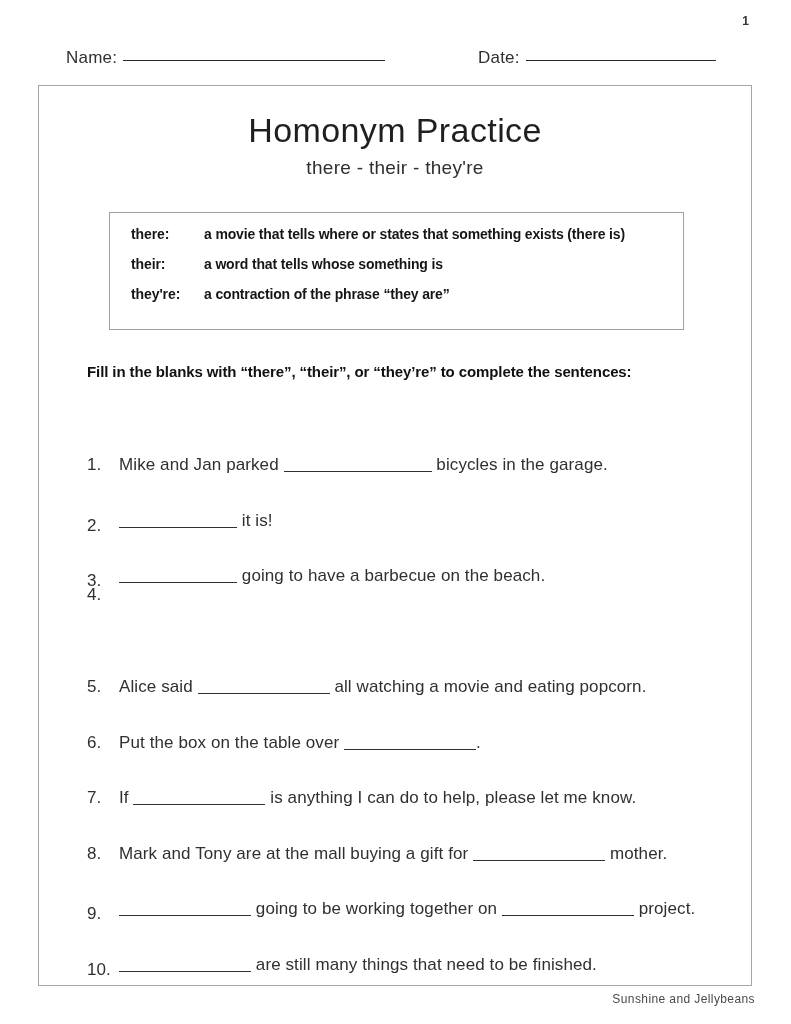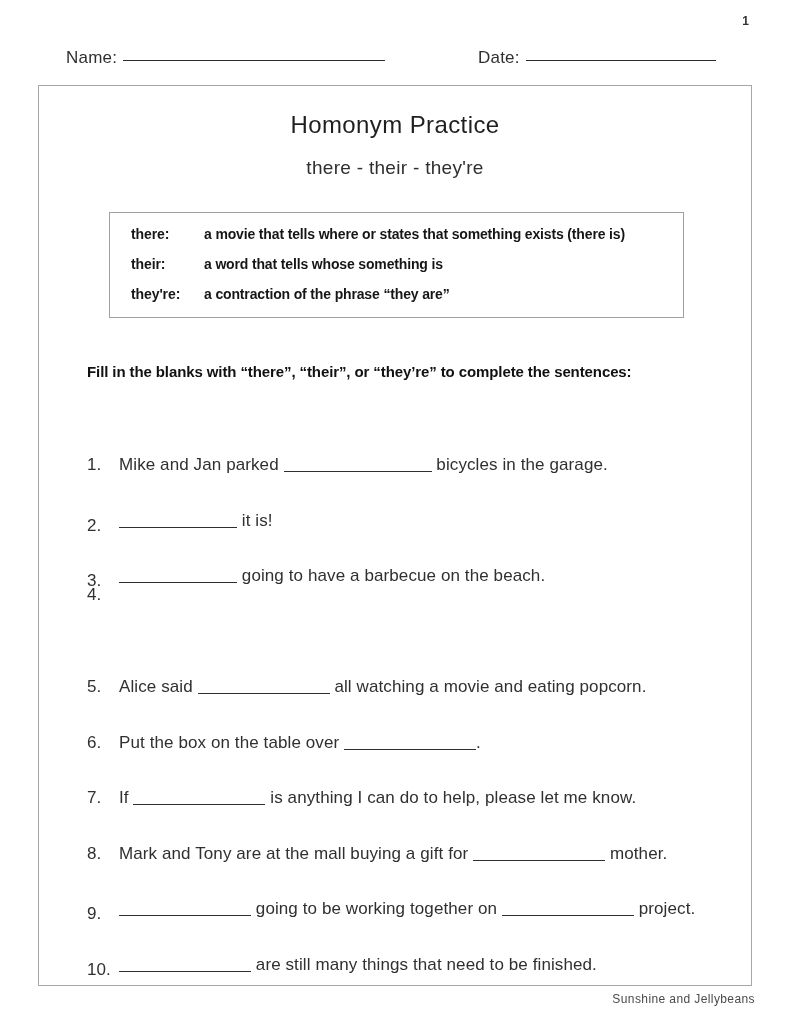--- a/index.html
+++ b/index.html
@@ -70,21 +70,21 @@
     box-sizing: border-box;
     background: #fff;
   }
 
   .title {
     position: absolute;
     top: 25px;
     left: 0;
     right: 0;
     text-align: center;
-    font-size: 24px;
+    font-size: 34px;
     font-weight: 400;
     color: #1f1f1f;
     letter-spacing: 0.4px;
   }
   .subtitle {
     position: absolute;
     top: 71px;
     left: 0;
     right: 0;
     text-align: center;
@@ -93,21 +93,21 @@
     color: #2f2f2f;
     letter-spacing: 0.3px;
   }
 
   
   .definition-box {
     position: absolute;
     left: 70px;
     top: 126px;
     width: 575px;
-    height: 106px;
+    height: 118px;
     border: 1.5px solid #a0a0a0;
     box-sizing: border-box;
     background: #fff;
   }
   .definition-row {
     display: flex;
     align-items: baseline;
     padding: 0 0 0 21px;
     height: 30px;
   }

